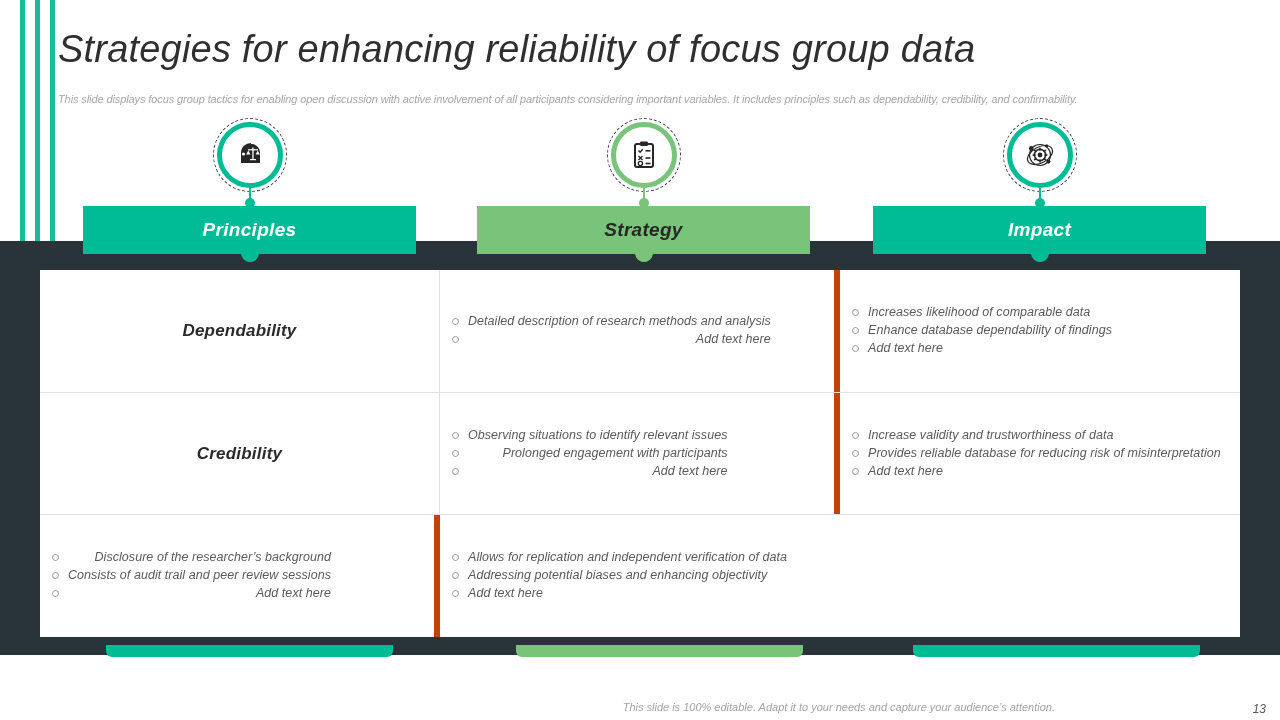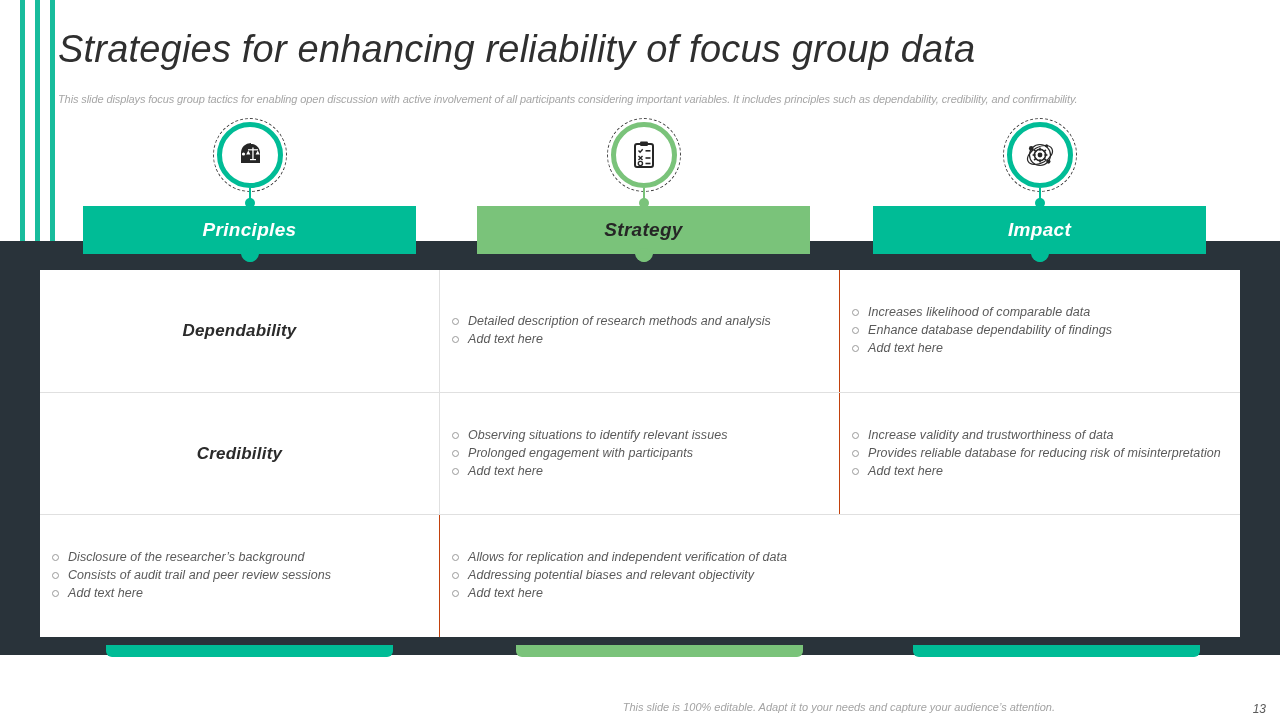--- a/index.html
+++ b/index.html
@@ -178,24 +178,25 @@
     display: flex;
     align-items: center;
     justify-content: center;
     font-size: 17px;
     font-weight: bold;
     color: #2b2b2b;
     letter-spacing: 0.2px;
   }
   .tcell.mid {
     width: 400px;
-    border-right: 1px solid #c2410c;
+    border-right: 6px solid #c2410c;
     display: flex;
     align-items: center;
     padding-left: 10px;
+    text-align: right;
   }
   .tcell.right {
     width: 399px;
     display: flex;
     align-items: center;
     padding-left: 10px;
   }
 
   ul.bullets {
     list-style: none;
@@ -381,21 +382,21 @@
       <div class="tcell mid">
         <ul class="bullets">
           <li>Disclosure of the researcher’s  background</li>
           <li>Consists of audit  trail and peer  review  sessions</li>
           <li>Add text here</li>
         </ul>
       </div>
       <div class="tcell right">
         <ul class="bullets">
           <li>Allows for replication and independent  verification  of data</li>
-          <li>Addressing potential  biases and relevant  objectivity</li>
+          <li>Addressing potential  biases and enhancing  objectivity</li>
           <li>Add text here</li>
         </ul>
       </div>
     </div>
 
   </div>
 
   <div class="bottom-bar b1"></div>
   <div class="bottom-bar b2"></div>
   <div class="bottom-bar b3"></div>

